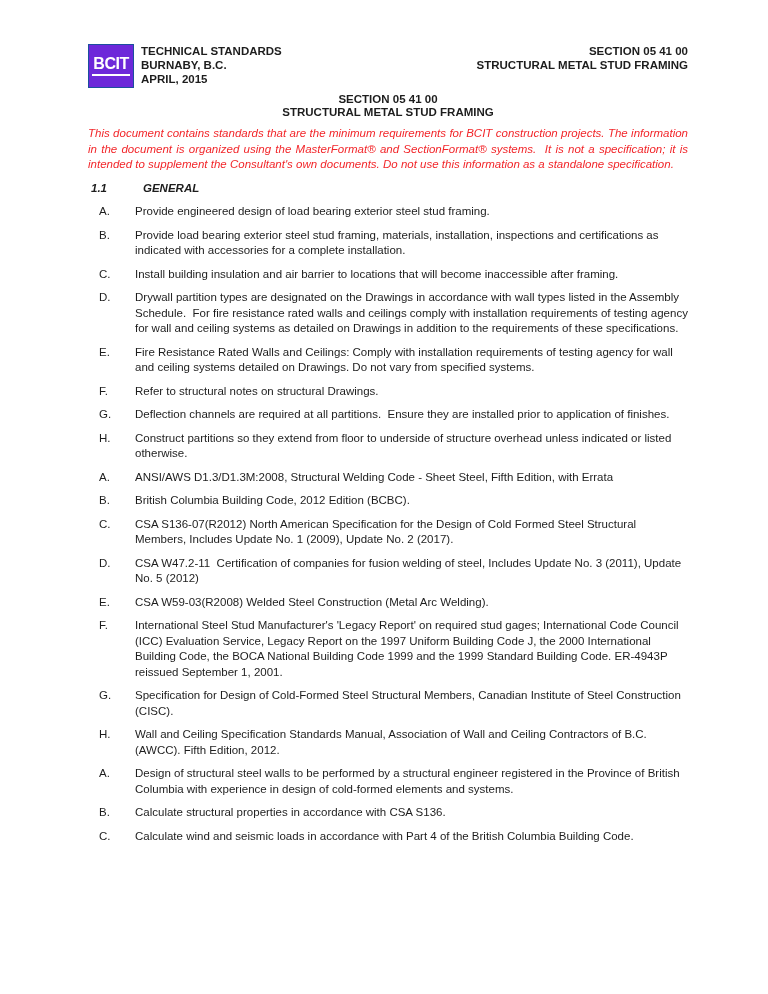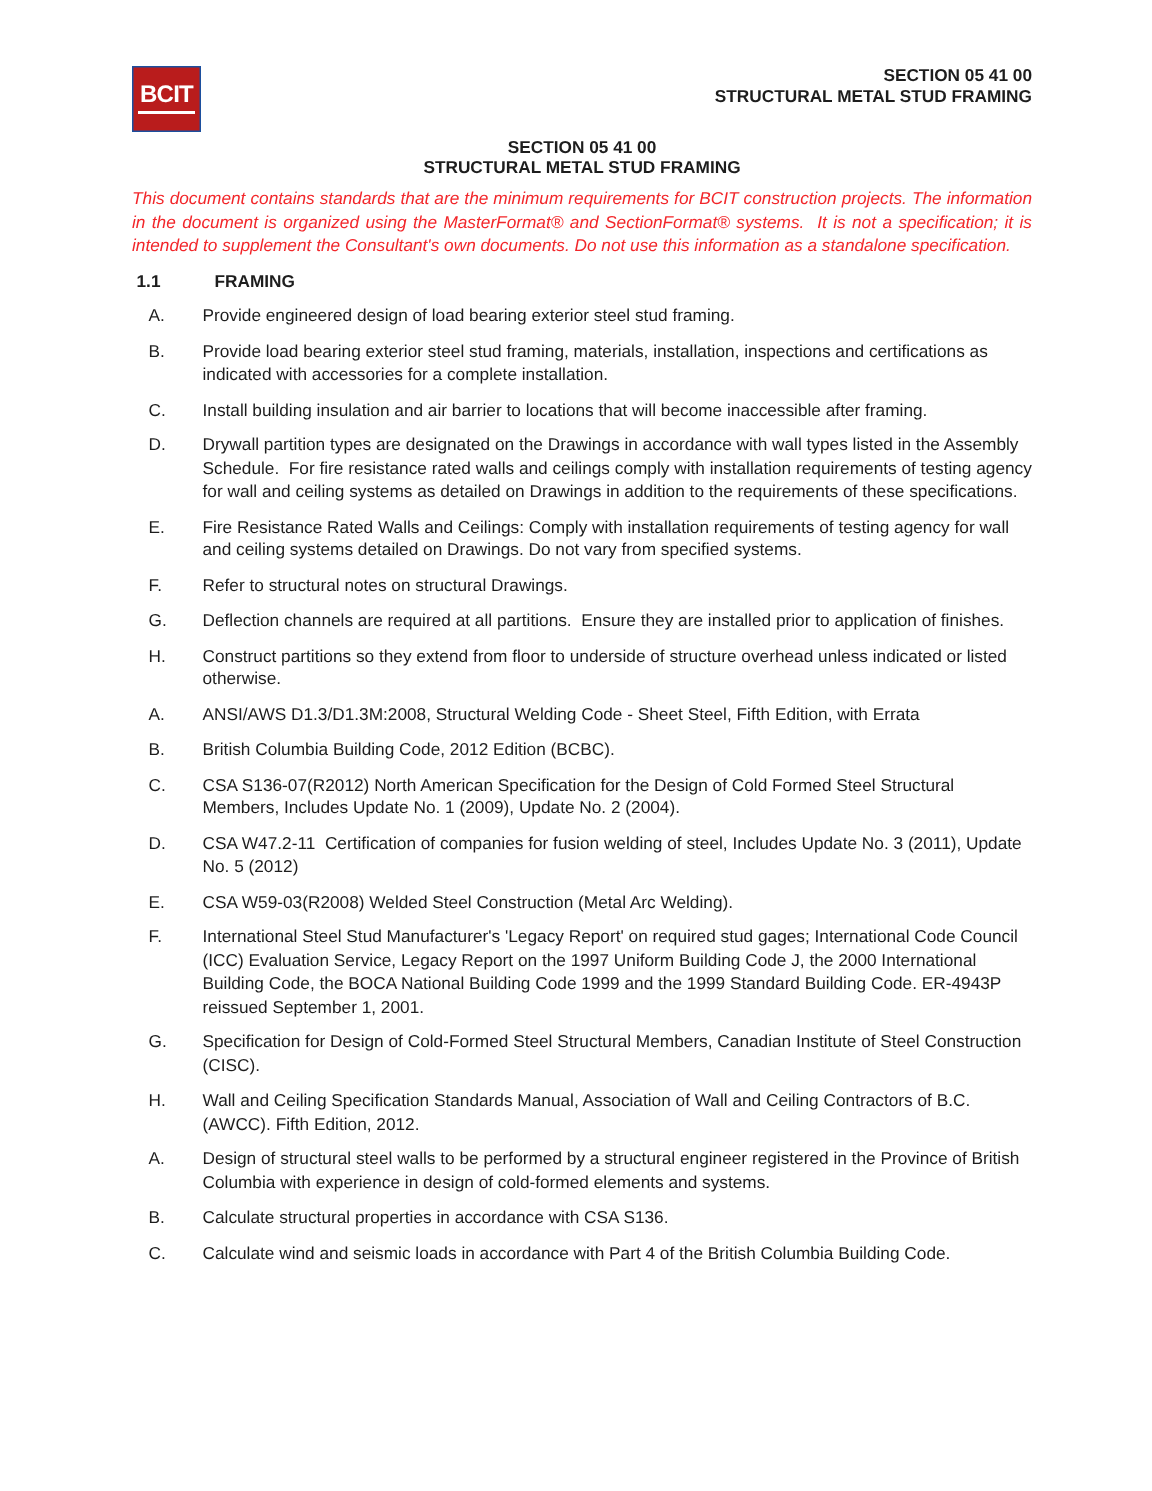--- a/index.html
+++ b/index.html
@@ -76,61 +76,67 @@
     line-height: 15.5px;
     padding-left: 1px;
     margin-bottom: 8px;
   }
   .subsection-heading {
     display: flex;
     font-weight: bold;
     font-size: 11.5px;
     line-height: 15.5px;
     margin-bottom: 8px;
+    font-style: italic;
   }
   .sec-num { width: 55px; flex-shrink: 0; padding-left: 3px; }
   .item {
     display: flex;
     font-size: 11.5px;
     line-height: 15.5px;
     margin-bottom: 8px;
   }
   .item-label { width: 47px; flex-shrink: 0; padding-left: 11px; }
   .item-text { flex: 1; white-space: pre-wrap; }
 </style>
 </head>
 <body>
 
 <div class="page">
   <div class="content">
 
     <header class="doc-header">
-      <div class="logo" style="background: #b91c1c;">
+      <div class="logo" style="background: #6d28d9;">
         <span class="logo-text" style="color: rgb(255, 255, 255);">BCIT</span>
         <span class="logo-rule"></span>
+      </div>
+      <div class="header-left">
+        <div class="hline">TECHNICAL STANDARDS</div>
+        <div class="hline">BURNABY, B.C.</div>
+        <div class="hline">APRIL, 2015</div>
       </div>
       <div class="header-right">
         <div class="hline">SECTION 05 41 00</div>
         <div class="hline">STRUCTURAL METAL STUD FRAMING</div>
       </div>
     </header>
 
     <div class="doc-title">
       <div>SECTION 05 41 00</div>
       <div>STRUCTURAL METAL STUD FRAMING</div>
     </div>
 
     <p class="notice" style="color: rgb(242, 38, 42);">This document contains standards that are the minimum requirements for BCIT construction projects. The information in the document is organized using the MasterFormat® and SectionFormat® systems.  It is not a specification; it is intended to supplement the Consultant's own documents. Do not use this information as a standalone specification.</p>
 
 
     <div id="sections">
         <div class="subsection">
           <div class="subsection-heading">
             <span class="sec-num">1.1</span>
-            <span class="sec-title">FRAMING</span>
+            <span class="sec-title">GENERAL</span>
           </div>
           <div class="item">
             <span class="item-label">A.</span>
             <div class="item-text">Provide engineered design of load bearing exterior steel stud framing.</div>
           </div>
           <div class="item">
             <span class="item-label">B.</span>
             <div class="item-text">Provide load bearing exterior steel stud framing, materials, installation, inspections and certifications as indicated with accessories for a complete installation.</div>
           </div>
           <div class="item">
@@ -162,21 +168,21 @@
           <div class="item">
             <span class="item-label">A.</span>
             <div class="item-text">ANSI/AWS D1.3/D1.3M:2008, Structural Welding Code - Sheet Steel, Fifth Edition, with Errata</div>
           </div>
           <div class="item">
             <span class="item-label">B.</span>
             <div class="item-text">British Columbia Building Code, 2012 Edition (BCBC).</div>
           </div>
           <div class="item">
             <span class="item-label">C.</span>
-            <div class="item-text">CSA S136-07(R2012) North American Specification for the Design of Cold Formed Steel Structural Members, Includes Update No. 1 (2009), Update No. 2 (2004).</div>
+            <div class="item-text">CSA S136-07(R2012) North American Specification for the Design of Cold Formed Steel Structural Members, Includes Update No. 1 (2009), Update No. 2 (2017).</div>
           </div>
           <div class="item">
             <span class="item-label">D.</span>
             <div class="item-text">CSA W47.2-11  Certification of companies for fusion welding of steel, Includes Update No. 3 (2011), Update No. 5 (2012)</div>
           </div>
           <div class="item">
             <span class="item-label">E.</span>
             <div class="item-text">CSA W59-03(R2008) Welded Steel Construction (Metal Arc Welding).</div>
           </div>
           <div class="item">

